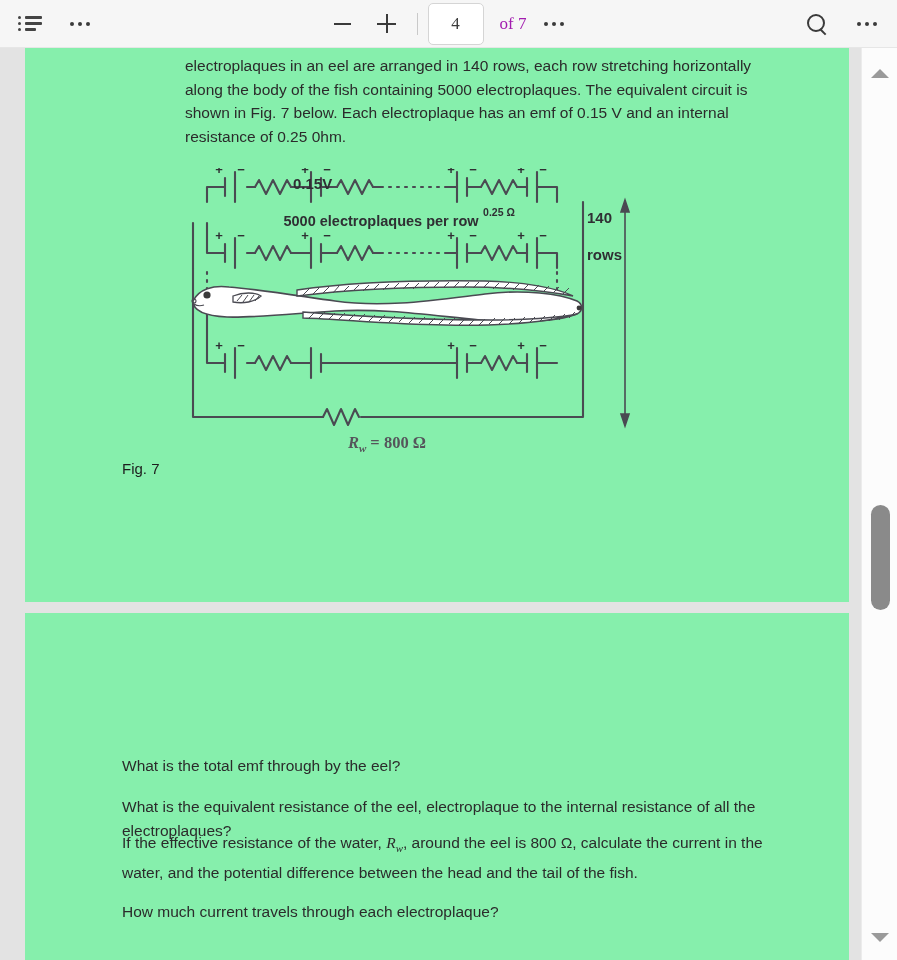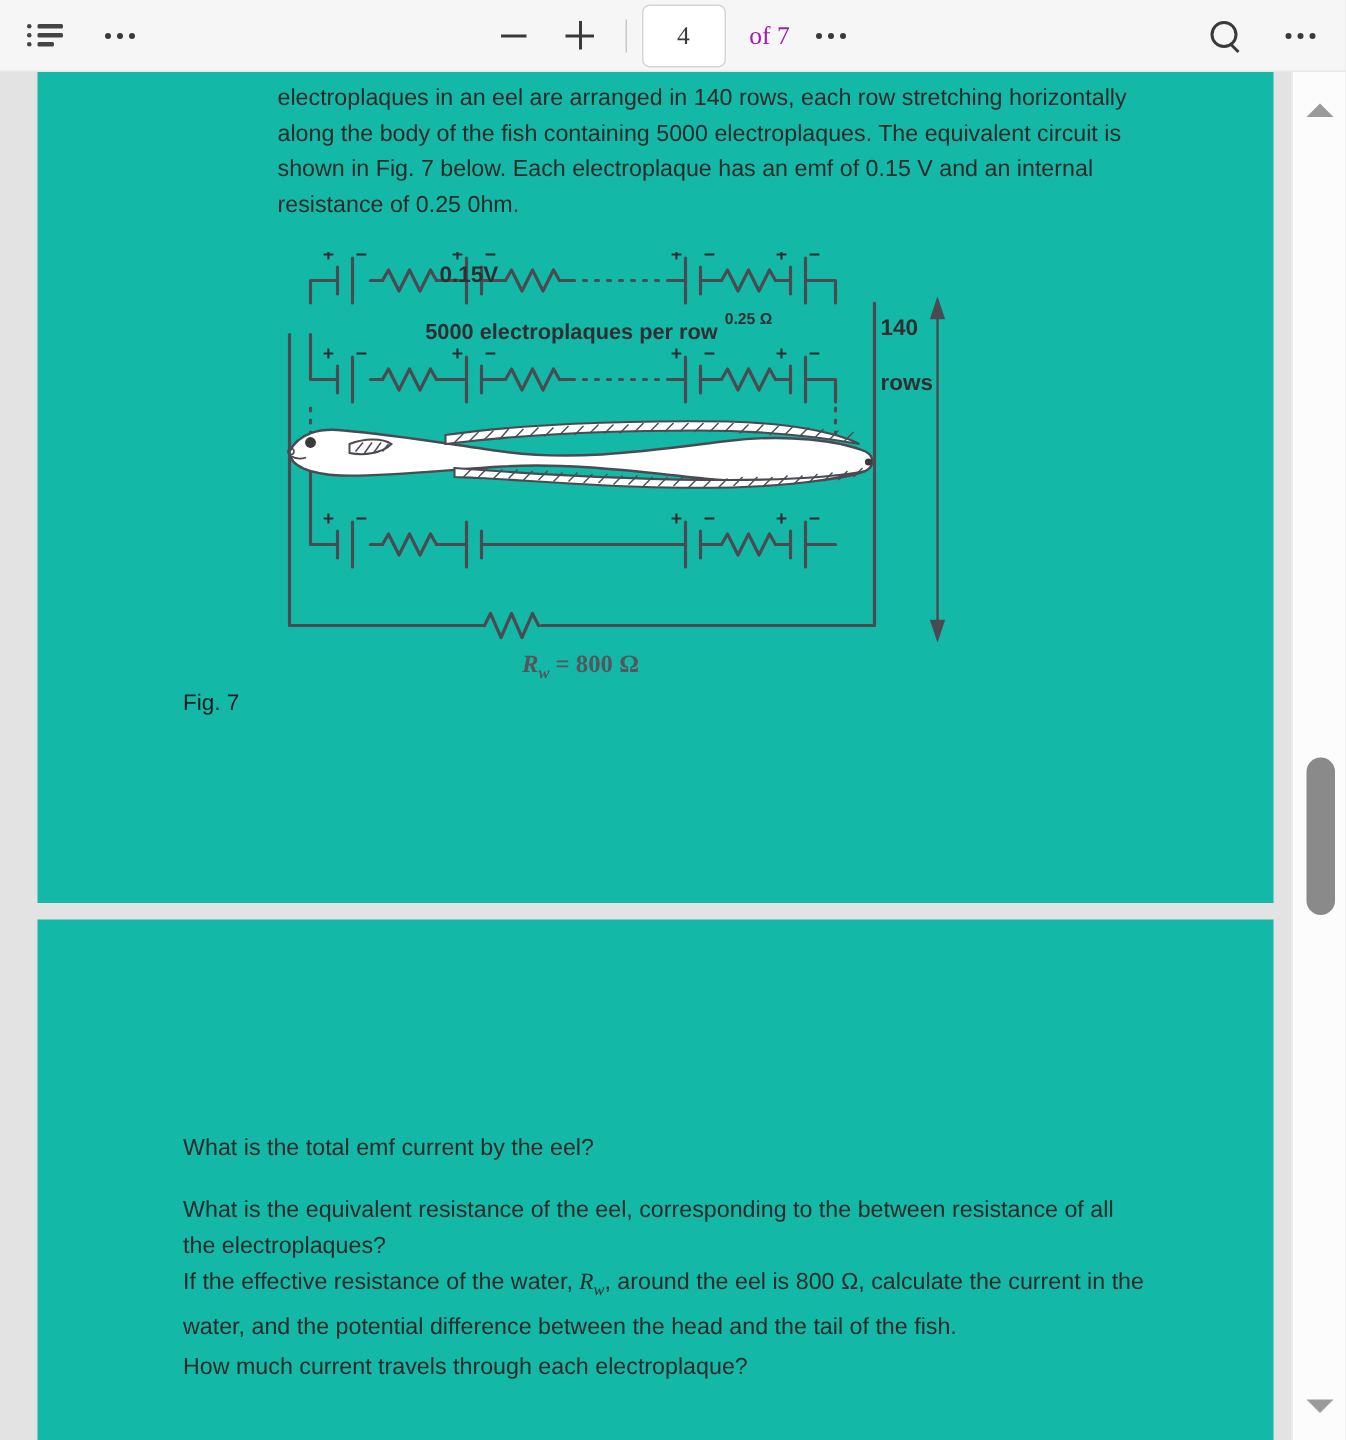--- a/index.html
+++ b/index.html
@@ -88,21 +88,21 @@
   #viewer {
     position: absolute; top: 48px; left: 0;
     width: 897px; height: 912px;
     background: #e3e3e3;
     overflow: hidden;
   }
 
   .page {
     position: absolute;
     left: 25px; width: 824px;
-    background: #14b8a6;
+    background: #86efac;
   }
   #page-a { top: -38px; height: 592px; }
   #page-b { top: 565px; height: 400px; }
 
   .page-content { position: absolute; left: 0; top: 0; width: 824px; }
 
   .ptext {
     font-family: "Liberation Sans", sans-serif;
     font-size: 15.5px;
     line-height: 23.5px;
@@ -112,21 +112,21 @@
   #para-intro { position: absolute; left: 160px; top: 44px; width: 580px; }
   #fig-caption {
     position: absolute; left: 97px; top: 450px;
     font-weight: normal; font-size: 15px; color: #1d1d1d;
   }
 
   .qline { position: absolute; left: 97px; width: 645px; }
 
   #q-a { top: 141px; }
   #q-b { top: 182px; }
-  #q-c { top: 230px; }
+  #q-c { top: 218px; }
   #q-d { top: 287px; }
 
   .ital { font-family: "Liberation Serif", serif; font-style: italic; }
   .ital sub { font-style: italic; font-size: 0.7em; }
 
   
   #clipped-line {
     position: absolute; left: 160px; top: 34px; width: 580px; height: 8px;
     overflow: hidden;
   }
@@ -452,23 +452,23 @@
 
       <div style="position:absolute;left:268px;top:165px;font-family:'Liberation Sans',sans-serif;font-size:15px;font-weight:bold;color:#2f2f33;">0.15V</div>
 
       <div id="fig-caption">Fig. 7</div>
     </div>
   </div>
 
   <div class="page" id="page-b">
     <div class="page-content">
 
-      <div class="ptext qline" id="q-a">What is the total emf current by the eel?</div>
-
-      <div class="ptext qline" id="q-b">What is the equivalent resistance of the eel, corresponding to the between resistance of all the electroplaques?</div>
+      <div class="ptext qline" id="q-a">What is the total emf through by the eel?</div>
+
+      <div class="ptext qline" id="q-b">What is the equivalent resistance of the eel, electroplaque to the internal resistance of all the electroplaques?</div>
 
       <div class="ptext qline" id="q-c"><span>If the effective resistance of the water, </span><span class="ital"><span>R</span><sub>w</sub></span><span>, around the eel is 800 Ω, calculate the current in the water, and the potential difference between the head and the tail of the fish.</span></div>
 
       <div class="ptext qline" id="q-d">How much current travels through each electroplaque?</div>
 
     </div>
   </div>
 </div>
 
 <div id="scrollbar">

